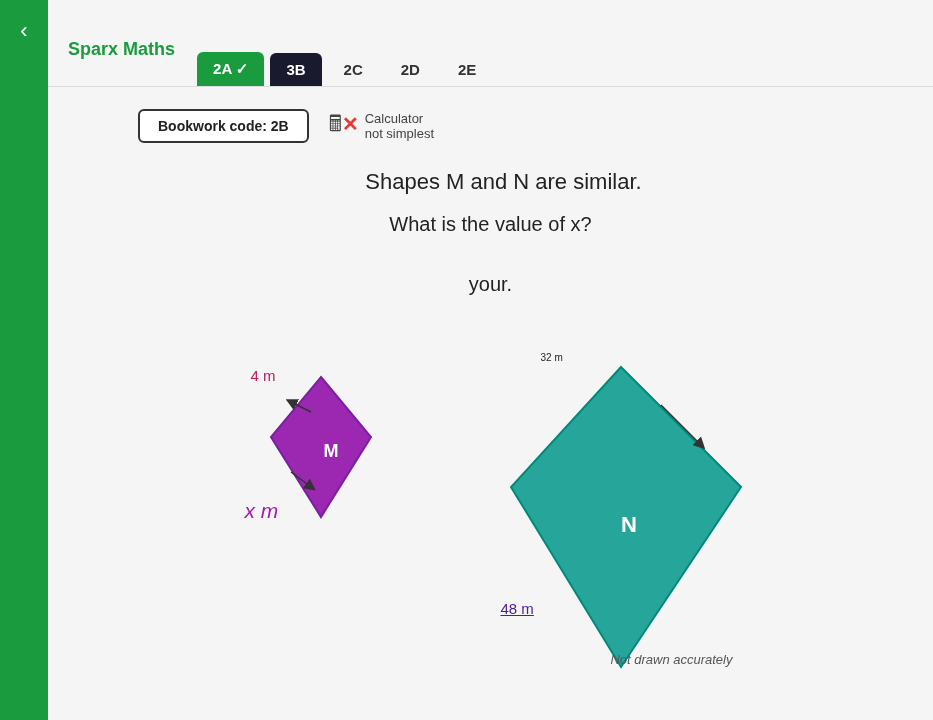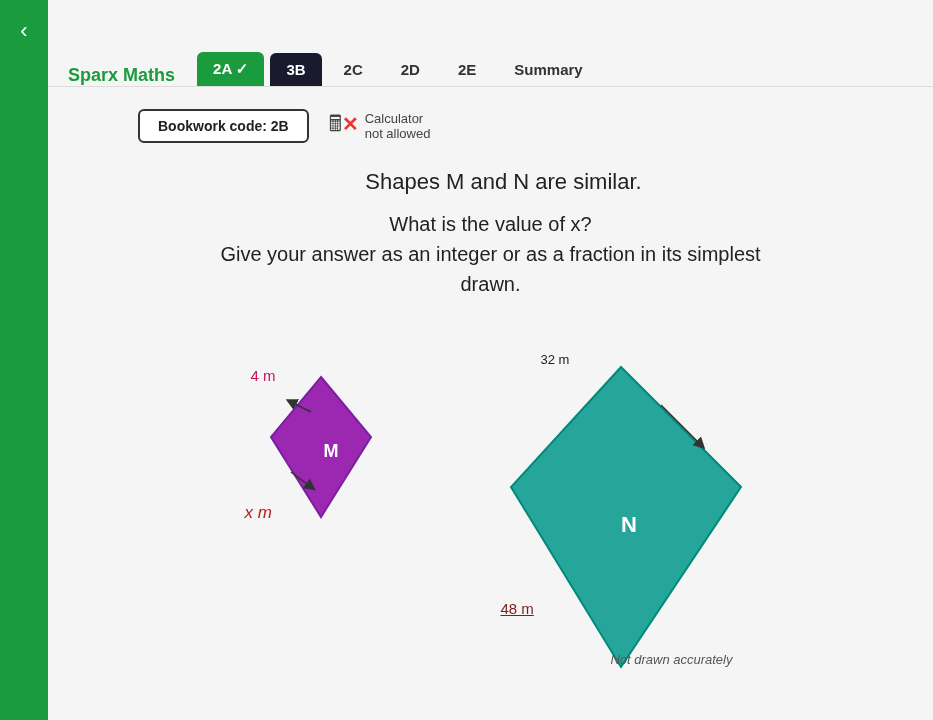--- a/index.html
+++ b/index.html
@@ -36,21 +36,21 @@
     .main {
       flex: 1;
       display: flex;
       flex-direction: column;
       background: #f5f5f5;
     }
     
     .nav-bar {
       background: #f5f5f5;
       display: flex;
-      align-items: flex-end;
+      align-items: center;
       padding: 12px 20px 4px 20px;
       gap: 6px;
       border-bottom: 1px solid #ddd;
       padding-bottom: 0;
     }
     .brand {
       font-size: 18px;
       font-weight: 700;
       color: #1a9c3e;
       margin-right: 16px;
@@ -162,48 +162,48 @@
       position: absolute;
       top: 10px;
       left: 10px;
       font-size: 15px;
       color: #be185d;
     }
     .label-xm {
       position: absolute;
       bottom: 14px;
       left: 4px;
-      font-size: 17px;
-      color: #b91c1c;
+      font-size: 21px;
+      color: #a21caf;
       font-style: italic;
     }
     
     .shape-n-container {
       position: relative;
       width: 280px;
       height: 320px;
     }
     .shape-n-container svg {
       position: absolute;
       top: 0;
       left: 0;
     }
     .label-32m {
       position: absolute;
       top: -5px;
       left: 60px;
-      font-size: 13px;
+      font-size: 10px;
       color: #222;
     }
     .label-48m {
       position: absolute;
       bottom: 60px;
       left: 20px;
       font-size: 15px;
-      color: #7f1d1d;
+      color: #4c1d95;
       text-decoration: underline;
     }
     
     .not-accurate {
       position: absolute;
       bottom: 10px;
       right: 28px;
       font-size: 13px;
       color: #555;
       font-style: italic;
@@ -220,41 +220,40 @@
 
   <div class="main">
 
     <div class="nav-bar">
       <span class="brand">Sparx Maths</span>
       <button class="tab completed">2A ✓</button>
       <button class="tab active">3B</button>
       <button class="tab">2C</button>
       <button class="tab">2D</button>
       <button class="tab">2E</button>
-      <button class="tab summary">Summary</button>
     </div>
 
     <div class="content">
 
       <div class="bookwork-row">
         <div class="bookwork-badge">Bookwork code: 2B</div>
         <div class="calculator-info">
           <span class="calc-icon">🖩<span class="calc-x">✕</span></span>
           <div>
             <div>Calculator</div>
-            <div>not allowed</div>
+            <div>not simplest</div>
           </div>
         </div>
       </div>
 
       <div class="question-heading">Shapes M and N are similar.</div>
       <div class="question-subtext">
         <span>What is the value of x?</span><br>
-        <span>Give your answer as an integer or as a fraction in its simplest</span><br>
-        <span>drawn.</span>
+        <br>
+        <span>your.</span>
       </div>
 
       <div class="shapes-area">
 
         <div class="shape-m-container">
           <span class="label-4m">4 m</span>
           <svg width="160" height="180" viewBox="0 0 160 180">
 
             <defs>
               <marker id="arrow1" markerWidth="8" markerHeight="8" refX="4" refY="4" orient="auto">

